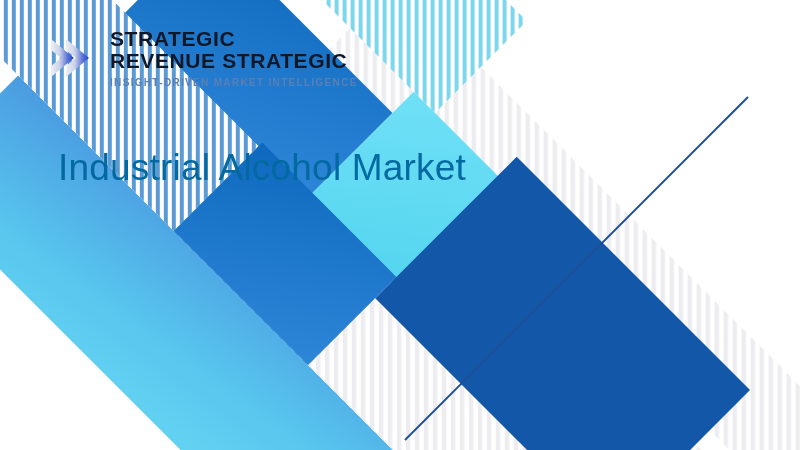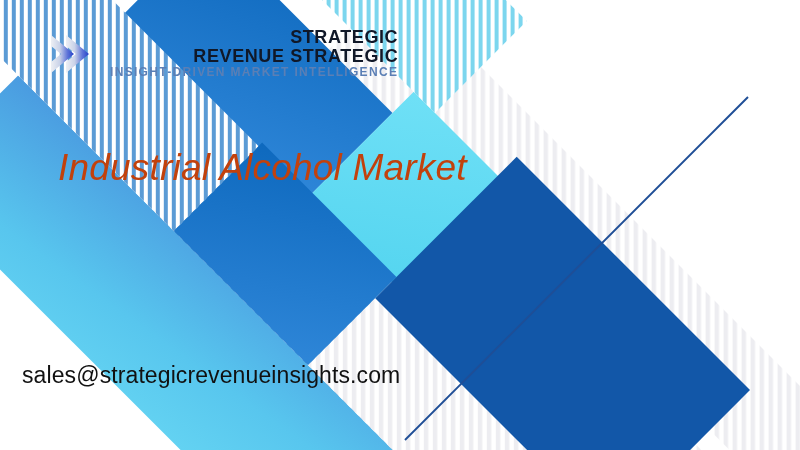--- a/index.html
+++ b/index.html
@@ -44,47 +44,46 @@
     width: 52px;
     height: 50px;
     flex: none;
   }
   #logo-text {
     display: flex;
     flex-direction: column;
     justify-content: center;
   }
   .wordmark-line {
-    font-size: 18px;
+    font-size: 21px;
     font-weight: bold;
     color: #101828;
     letter-spacing: 0.6px;
     line-height: 1.04;
     white-space: nowrap;
-    text-align: right;
   }
   #logo-tagline {
-    font-size: 12px;
+    margin-top: 5px;
+    font-size: 10px;
     font-weight: bold;
     color: #5B7FB5;
     letter-spacing: 1.32px;
     white-space: nowrap;
   }
 
   
   #slide-title {
     position: absolute;
     left: 58px;
     top: 147px;
     font-size: 37px;
     font-weight: normal;
-    color: #c2410c;
+    color: #0369a1;
     letter-spacing: 0.2px;
     white-space: nowrap;
-    font-style: italic;
   }
 
   
   #contact-email {
     position: absolute;
     left: 22px;
     top: 362px;
     font-size: 23px;
     font-weight: normal;
     color: #111111;
@@ -207,15 +206,14 @@
 
     <div id="logo-text">
       <div class="wordmark-line">STRATEGIC</div>
       <div class="wordmark-line">REVENUE STRATEGIC</div>
       <div id="logo-tagline">INSIGHT-DRIVEN MARKET INTELLIGENCE</div>
     </div>
   </div>
 
   <div id="slide-title">Industrial Alcohol Market</div>
 
-  <div id="contact-email">sales@strategicrevenueinsights.com</div>
 
 </div>
 
 </body></html>

